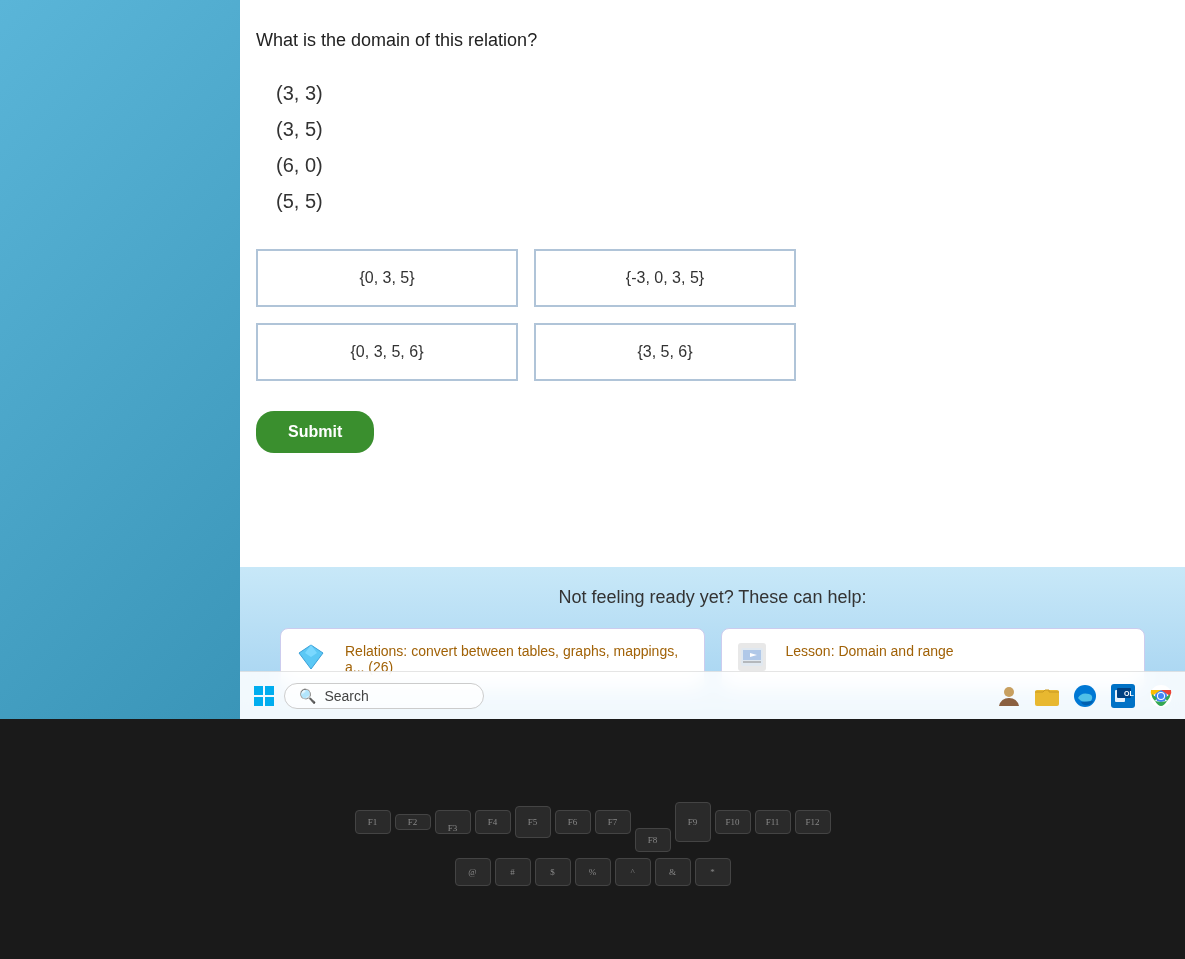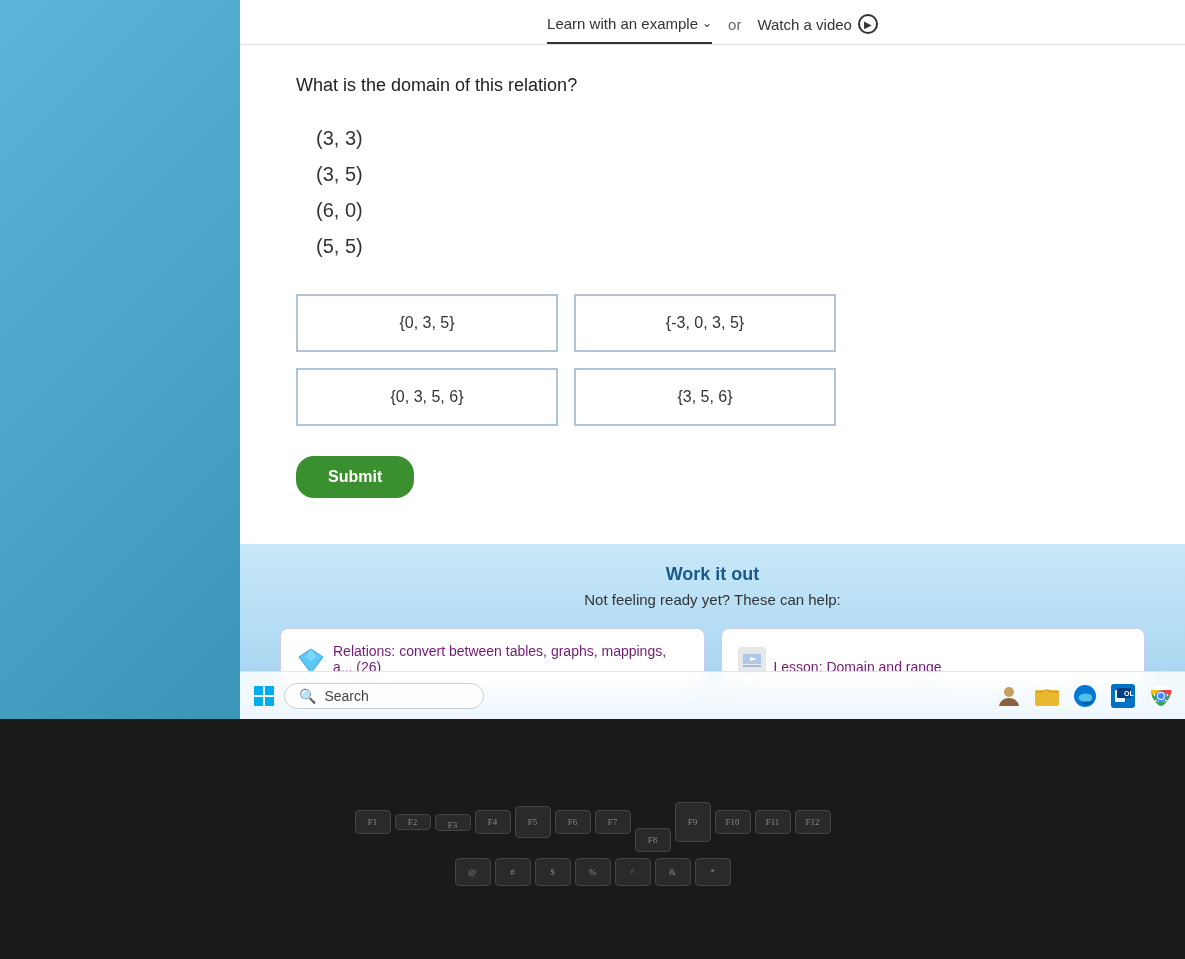--- a/index.html
+++ b/index.html
@@ -77,21 +77,21 @@
       height: 20px;
       border: 2px solid #333;
       border-radius: 50%;
       font-size: 10px;
     }
 
     
     .main-content {
       flex: 1;
       background: white;
-      padding: 30px 56px;
+      padding: 30px 16px;
       overflow: auto;
     }
 
     .question-title {
       font-size: 18px;
       color: #222;
       margin-bottom: 24px;
       font-weight: 400;
     }
 
@@ -144,42 +144,42 @@
 
     .work-title {
       font-size: 18px;
       color: #1a5a8a;
       font-weight: bold;
       text-align: center;
       margin-bottom: 6px;
     }
 
     .work-subtitle {
-      font-size: 15px;
+      font-size: 18px;
       color: #333;
       text-align: center;
       margin-bottom: 20px;
     }
 
     .resource-cards {
       display: flex;
       gap: 16px;
     }
 
     .resource-card {
       flex: 1;
       background: white;
       border-radius: 8px;
       padding: 14px 16px;
       display: flex;
-      align-items: flex-end;
-      gap: 8px;
+      align-items: flex-start;
+      gap: 20px;
       cursor: pointer;
       font-size: 14px;
-      color: #701a75;
+      color: #a16207;
       border: 1px solid #cce;
     }
 
     .diamond-icon {
       width: 28px;
       height: 28px;
       flex-shrink: 0;
     }
 
     .lesson-icon {
@@ -319,31 +319,20 @@
     }
   </style>
 </head>
 <body>
 
 <div class="blue-left"></div>
 <div class="blue-right"></div>
 
 <div class="screen-area">
 
-  <div class="top-nav">
-    <div class="learn-btn">
-      <span>Learn with an example</span>
-      <span class="chevron">⌄</span>
-    </div>
-    <span class="or-text">or</span>
-    <div class="watch-btn">
-      <span>Watch a video</span>
-      <span class="play-circle">▶</span>
-    </div>
-  </div>
 
   <div class="main-content">
     <p class="question-title">What is the domain of this relation?</p>
 
     <ul class="relation-list">
       <li>(3, 3)</li>
       <li>(3, 5)</li>
       <li>(6, 0)</li>
       <li>(5, 5)</li>
     </ul>
@@ -352,21 +341,20 @@
       <button class="answer-btn">{0, 3, 5}</button>
       <button class="answer-btn">{-3, 0, 3, 5}</button>
       <button class="answer-btn">{0, 3, 5, 6}</button>
       <button class="answer-btn">{3, 5, 6}</button>
     </div>
 
     <button class="submit-btn">Submit</button>
   </div>
 
   <div class="work-section">
-    <p class="work-title">Work it out</p>
     <p class="work-subtitle">Not feeling ready yet? These can help:</p>
 
     <div class="resource-cards">
       <div class="resource-card">
 
         <svg class="diamond-icon" viewBox="0 0 28 28" xmlns="http://www.w3.org/2000/svg">
           <polygon points="14,2 26,10 14,26 2,10" fill="#5bc8f5" stroke="#3aa0d8" stroke-width="1"></polygon>
           <polygon points="14,2 20,10 14,14 8,10" fill="#7ad8ff"></polygon>
         </svg>
         <span>Relations: convert between tables, graphs, mappings, a...  (26)</span>
@@ -456,21 +444,21 @@
 
 <div class="keyboard-area">
 
   <div class="keyboard-row">
     <div class="key" style="width:36px;height:24px;">
       <span>F1</span>
     </div>
     <div class="key" style="width:36px;height:16px;">
       <span>F2</span>
     </div>
-    <div class="key" style="width:36px;height:17px;align-items:flex-end;">
+    <div class="key" style="width:36px;height:24px;align-items:flex-end;">
       <span>F3</span>
     </div>
     <div class="key" style="width:36px;height:24px;">
       <span>F4</span>
     </div>
     <div class="key" style="width:36px;height:32px;">
       <span>F5</span>
     </div>
     <div class="key" style="width:36px;height:24px;">
       <span>F6</span>

